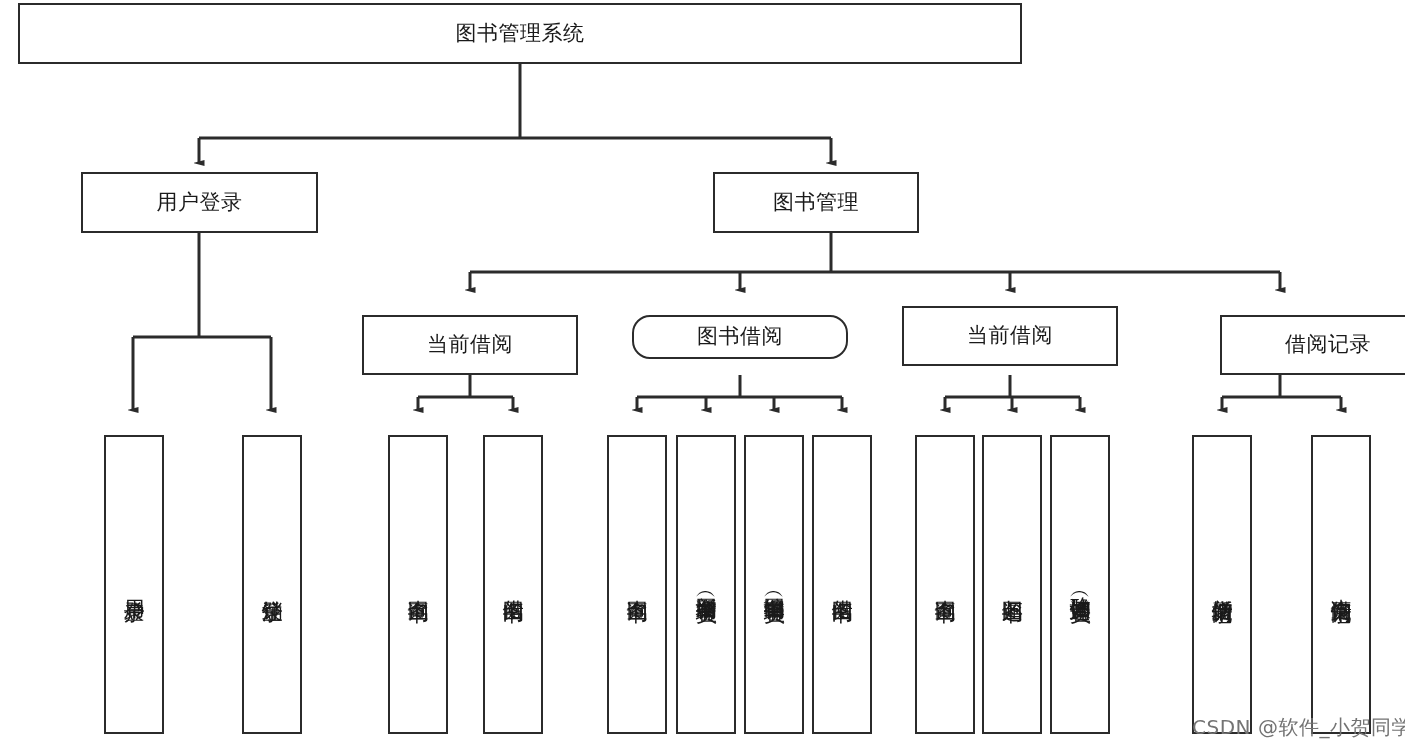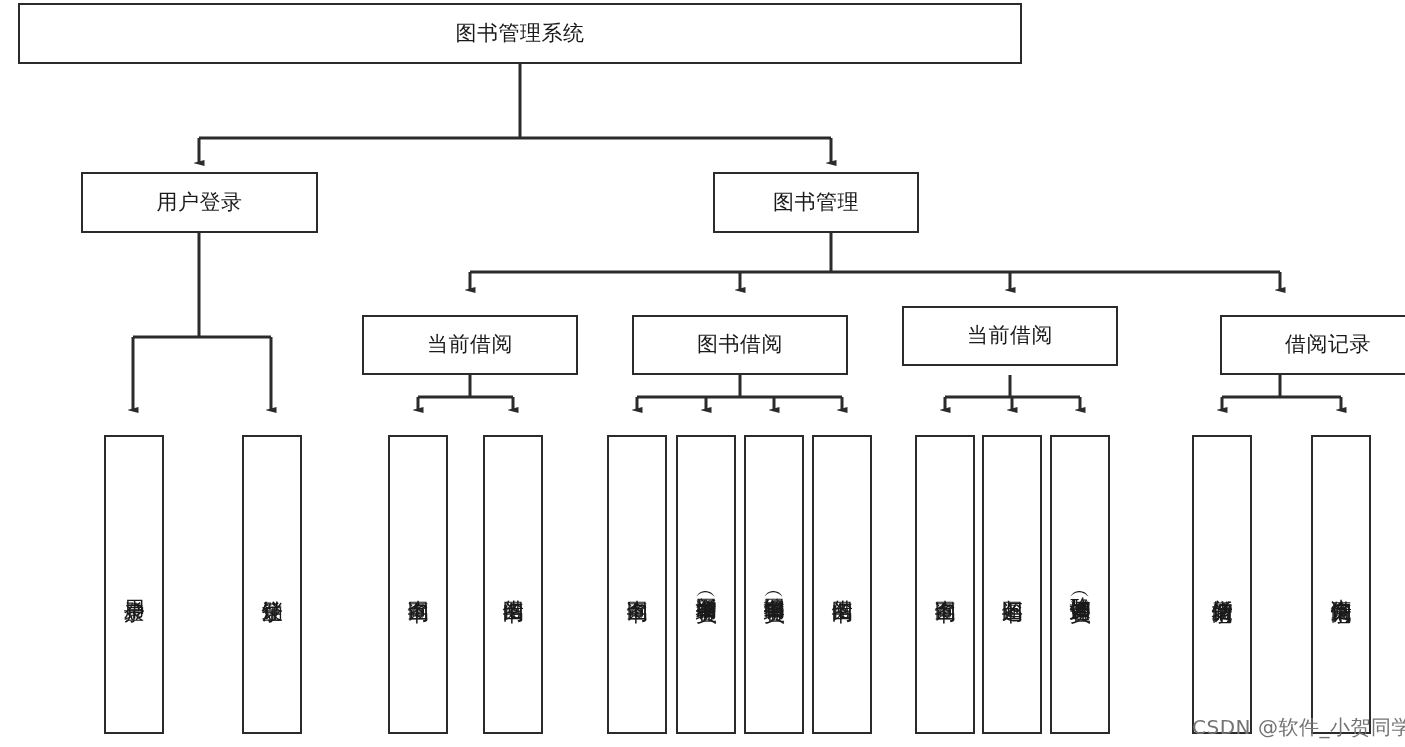--- a/index.html
+++ b/index.html
@@ -133,21 +133,21 @@
   <div class="node node-h" style="left:81px; top:172px; width:237px; height:61px;">
     <span>用户登录</span>
   </div>
   <div class="node node-h" style="left:713px; top:172px; width:206px; height:61px;">
     <span>图书管理</span>
   </div>
 
   <div class="node node-h" style="left:362px; top:315px; width:216px; height:60px;">
     <span>当前借阅</span>
   </div>
-  <div class="node node-h" style="left:632px; top:315px; width:216px; height:60px;">
+  <div class="node node-h" style="left:632px; top:315px; width:216px; height:44px;border-radius:18px;">
     <span>图书借阅</span>
   </div>
   <div class="node node-h" style="left:902px; top:306px; width:216px; height:60px;">
     <span>当前借阅</span>
   </div>
   <div class="node node-h" style="left:1172px; top:315px; width:216px; height:60px;margin-left:48px;">
     <span>借阅记录</span>
   </div>
 
   <div class="node node-v" style="left:104px; top:435px; width:60px; height:299px;">

